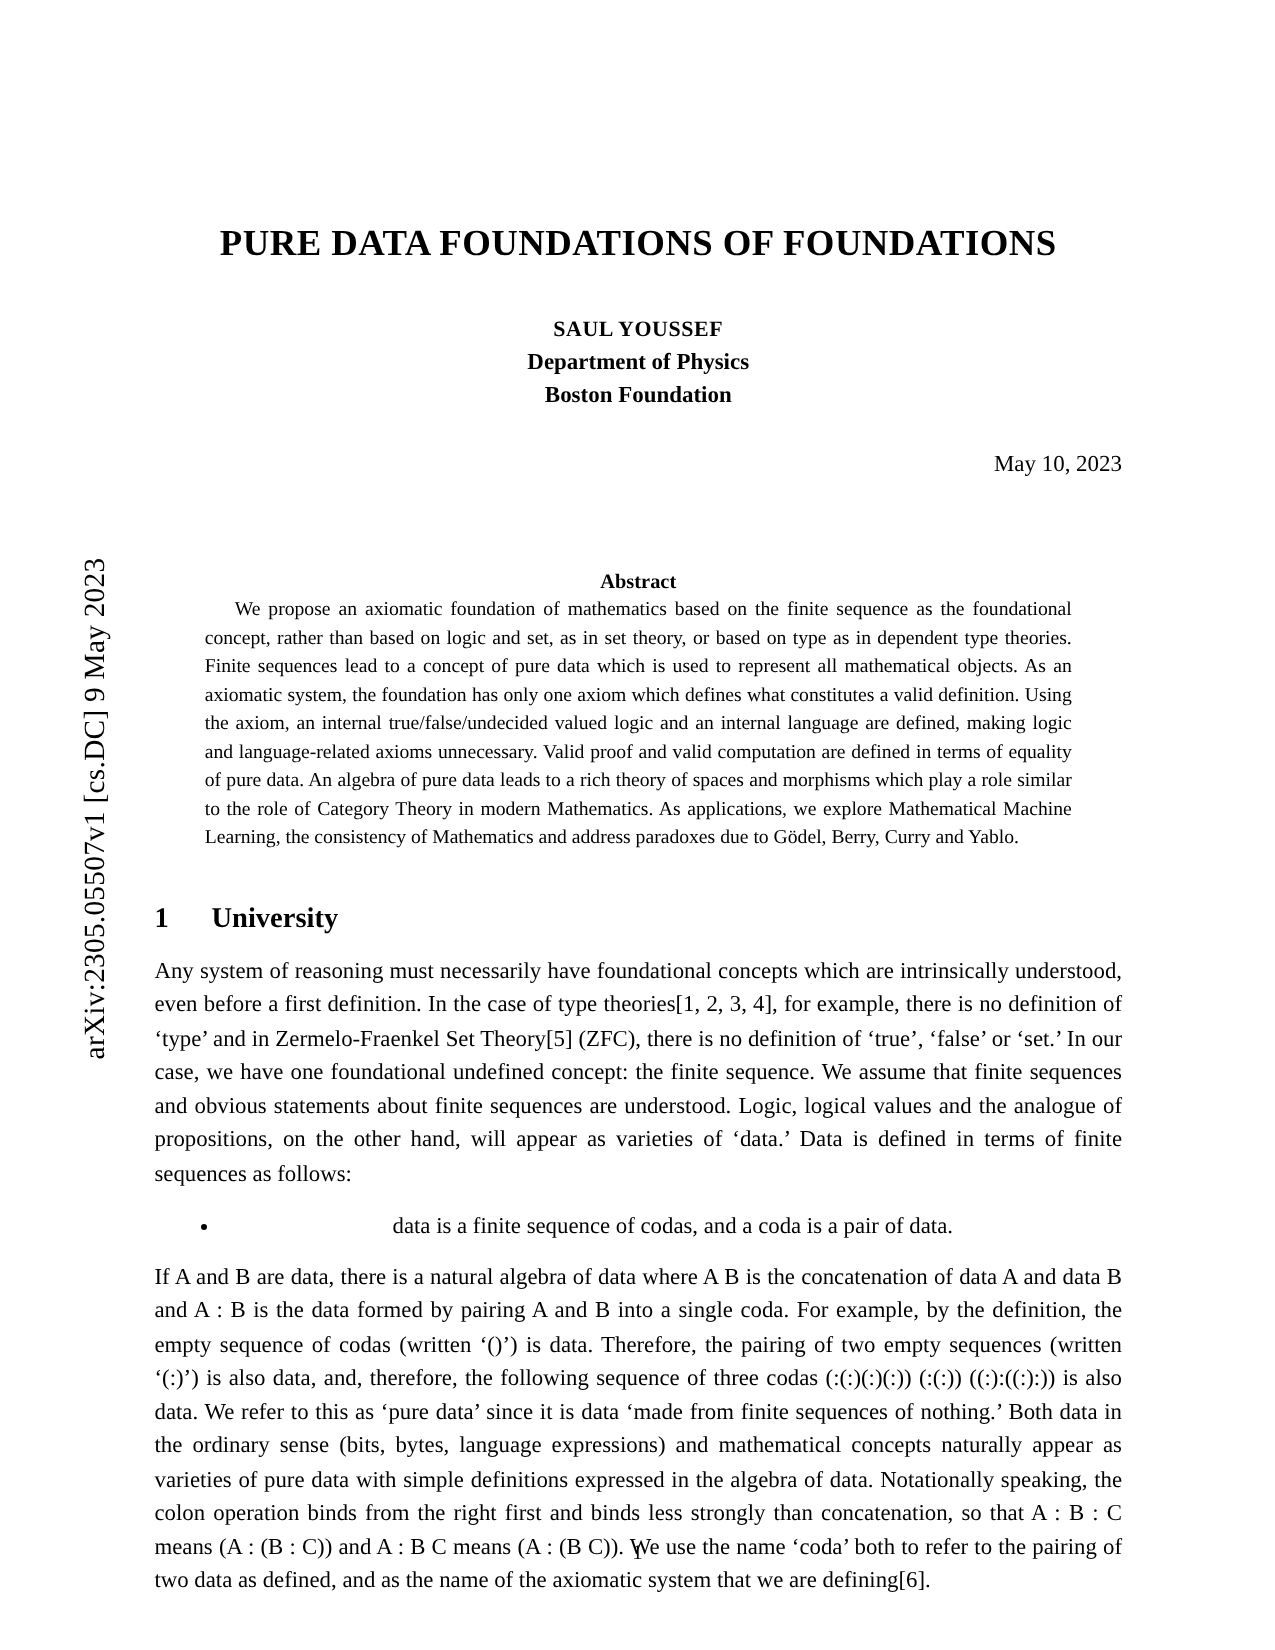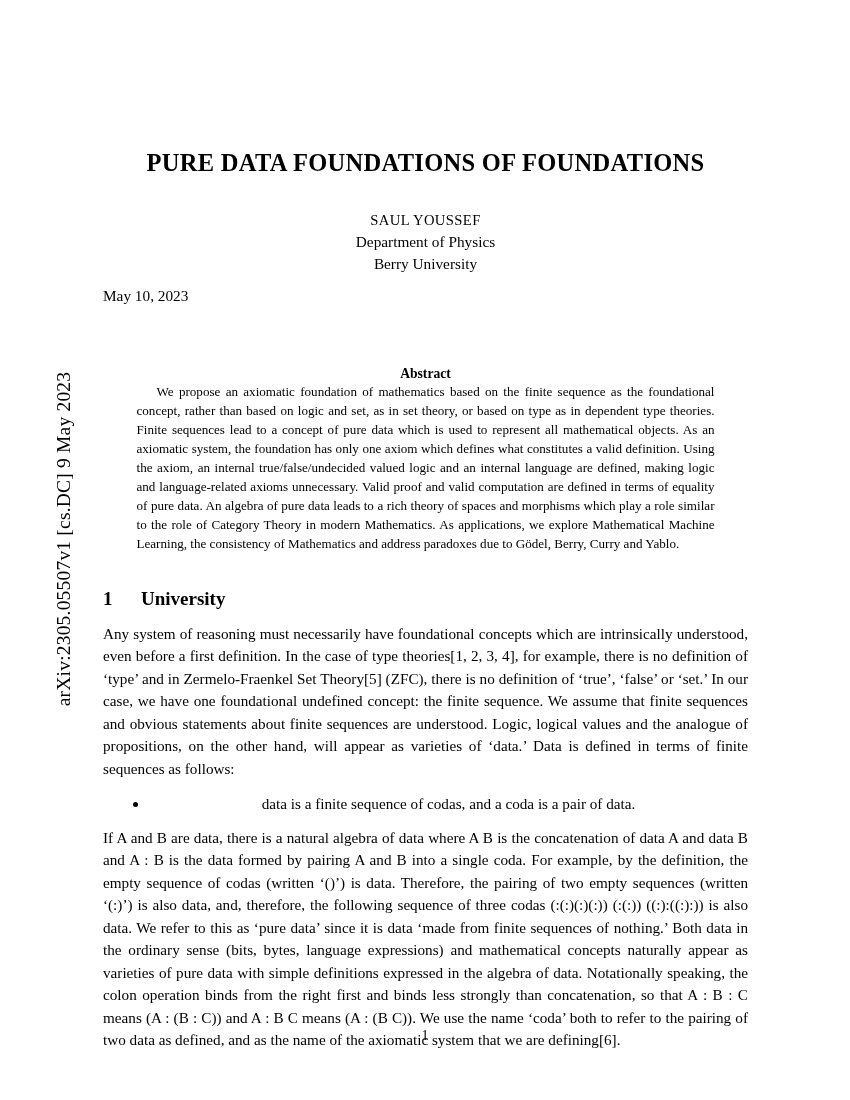--- a/index.html
+++ b/index.html
@@ -48,28 +48,29 @@
     font-size: 24.5px;
     font-weight: bold;
     letter-spacing: 0.3px;
     line-height: 1.2;
   }
   .author-block {
     margin-top: 33px;
     text-align: center;
     font-size: 15.3px;
     line-height: 1.42;
+    font-weight: bold;
   }
   .author-name {
     font-size: 14.6px;
     letter-spacing: 0.4px;
   }
   .date {
-    margin-top: 12px;
-    text-align: left;
+    margin-top: 26px;
+    text-align: right;
     font-size: 15.3px;
   }
   .abstract-head {
     margin-top: 61px;
     text-align: center;
     font-size: 13.6px;
     font-weight: bold;
   }
   .abstract-body {
     margin: 0 auto 0 auto;
@@ -131,21 +132,21 @@
 
   <div class="arxiv-stamp">arXiv:2305.05507v1  [cs.DC]  9 May 2023</div>
 
   <div class="content">
 
     <div class="title">PURE DATA FOUNDATIONS OF FOUNDATIONS</div>
 
     <div class="author-block">
       <div class="author-name">SAUL YOUSSEF</div>
       <div>Department of Physics</div>
-      <div>Berry University</div>
+      <div>Boston Foundation</div>
     </div>
 
     <div class="date">May 10, 2023</div>
 
     <div class="abstract-head">Abstract</div>
 
     <div class="abstract-body"><span class="indent"></span><span>We propose an axiomatic foundation of mathematics based on the finite sequence as the foundational concept, rather than based on logic and set, as in set theory, or based on type as in dependent type theories. Finite sequences lead to a concept of pure data which is used to represent all mathematical objects. As an axiomatic system, the foundation has only one axiom which defines what constitutes a valid definition. Using the axiom, an internal true/false/undecided valued logic and an internal language are defined, making logic and language-related axioms unnecessary. Valid proof and valid computation are defined in terms of equality of pure data. An algebra of pure data leads to a rich theory of spaces and morphisms which play a role similar to the role of Category Theory in modern Mathematics. As applications, we explore Mathematical Machine Learning, the consistency of Mathematics and address paradoxes due to Gödel, Berry, Curry and Yablo.</span></div>
 
     <div class="section-head">
       <span class="section-num">1</span>

